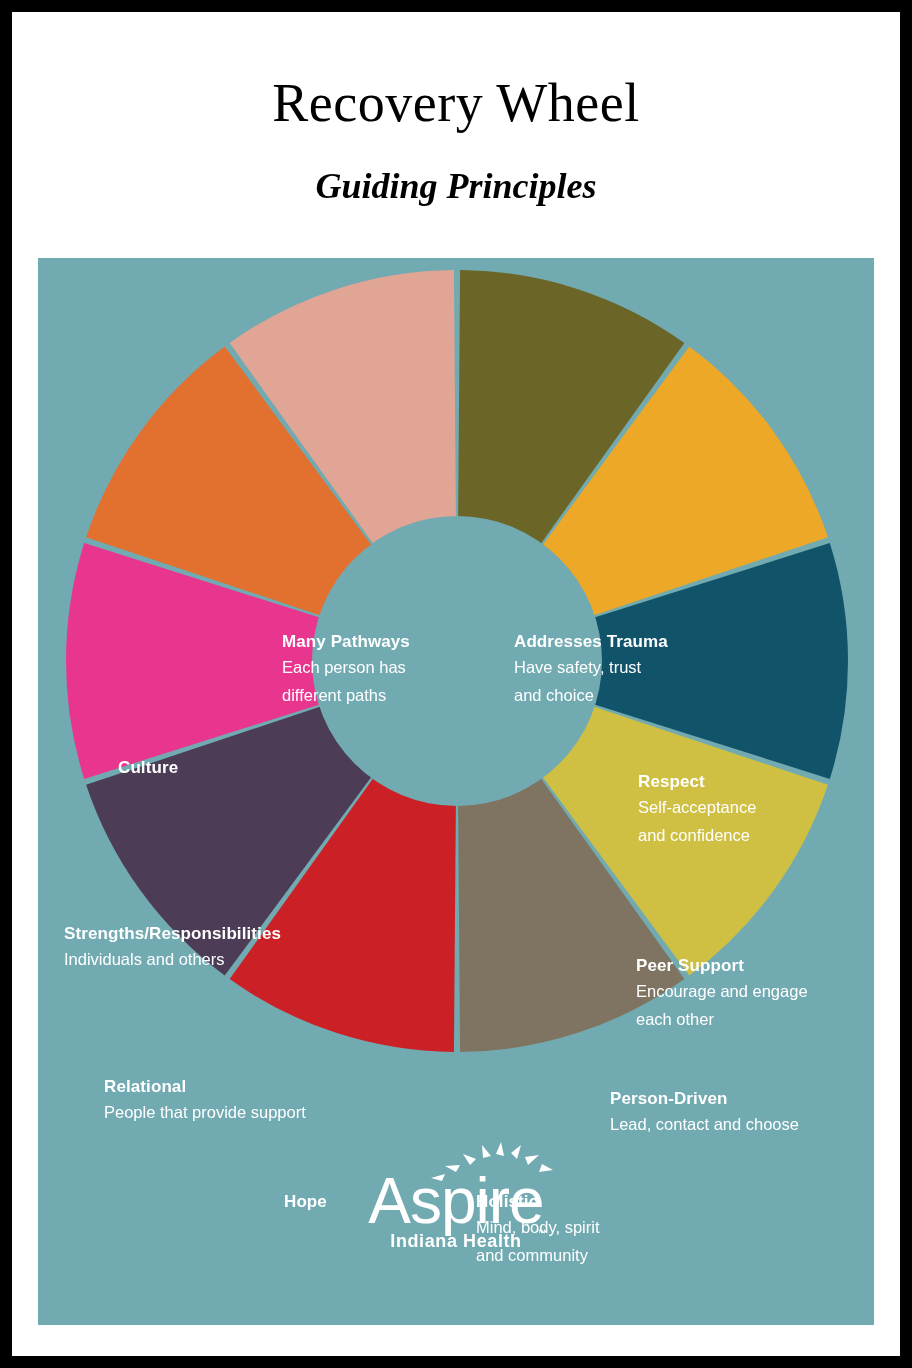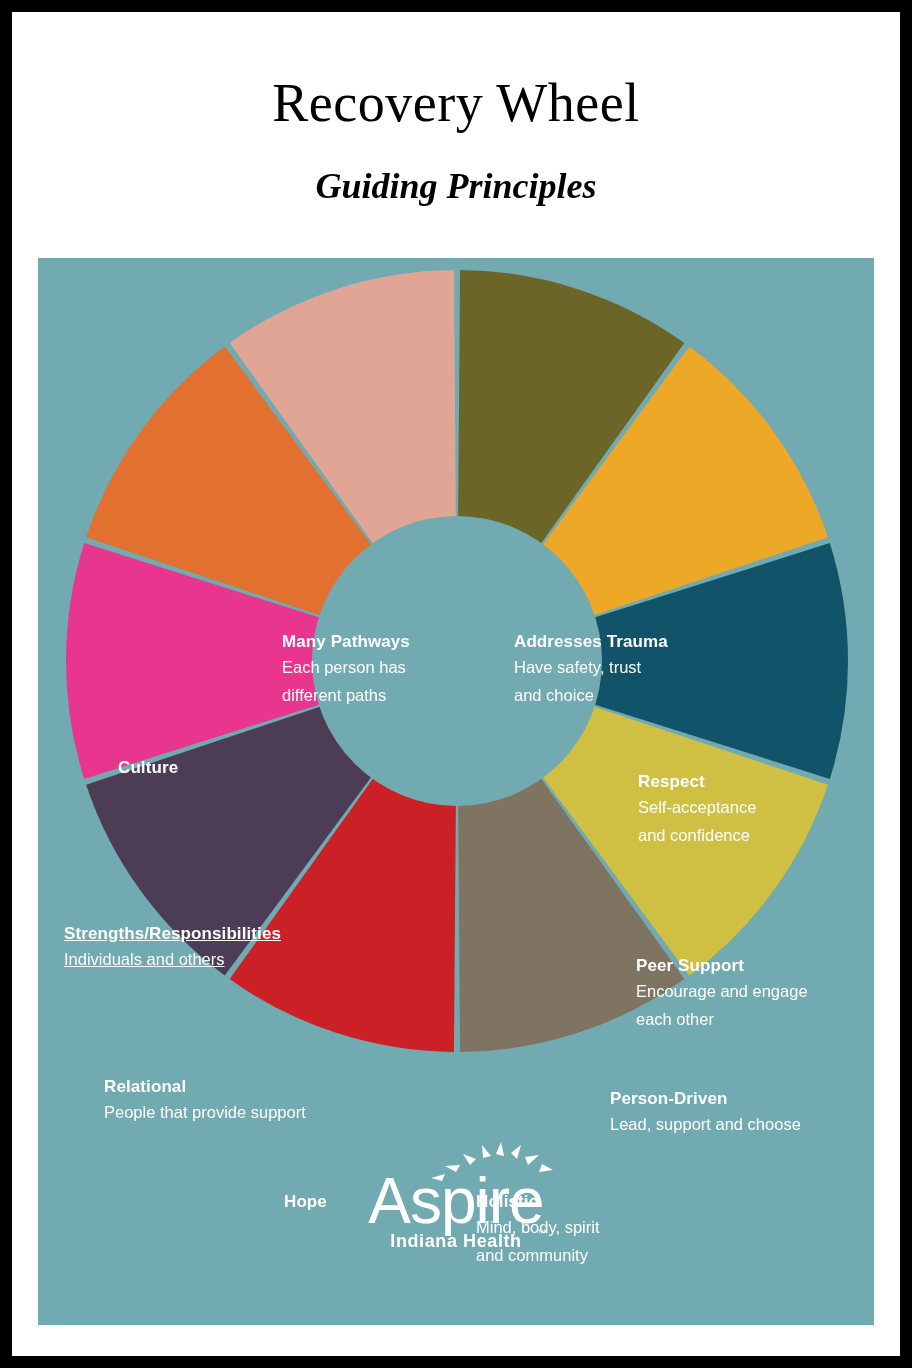--- a/index.html
+++ b/index.html
@@ -210,39 +210,39 @@
       </div>
 
       <div class="seg-label" style="left:598px; top:664px; width:228px;margin-top:32px;">
         <span class="seg-title">Peer Support</span>
         <span class="seg-desc">Encourage and engage
 each other</span>
       </div>
 
       <div class="seg-label" style="left:572px; top:817px; width:252px;margin-top:12px;">
         <span class="seg-title">Person-Driven</span>
-        <span class="seg-desc">Lead, support and choose</span>
+        <span class="seg-desc">Lead, contact and choose</span>
       </div>
 
       <div class="seg-label" style="left:438px; top:932px; width:228px;">
         <span class="seg-title">Holistic</span>
         <span class="seg-desc">Mind, body, spirit
 and community</span>
       </div>
 
       <div class="seg-label" style="left:246px; top:932px; width:224px;">
         <span class="seg-title">Hope</span>
       </div>
 
       <div class="seg-label" style="left:66px; top:817px; width:268px;">
         <span class="seg-title">Relational</span>
         <span class="seg-desc">People that provide support</span>
       </div>
 
-      <div class="seg-label" style="left:26px; top:664px; width:278px;text-decoration:underline;">
+      <div class="seg-label" style="left:26px; top:664px; width:278px;">
         <span class="seg-title">Strengths/Responsibilities</span>
         <span class="seg-desc">Individuals and others</span>
       </div>
 
       <div class="seg-label" style="left:80px; top:498px; width:226px;">
         <span class="seg-title">Culture</span>
       </div>
 
       <div class="seg-label" style="left:244px; top:372px; width:200px;">
         <span class="seg-title">Many Pathways</span>

